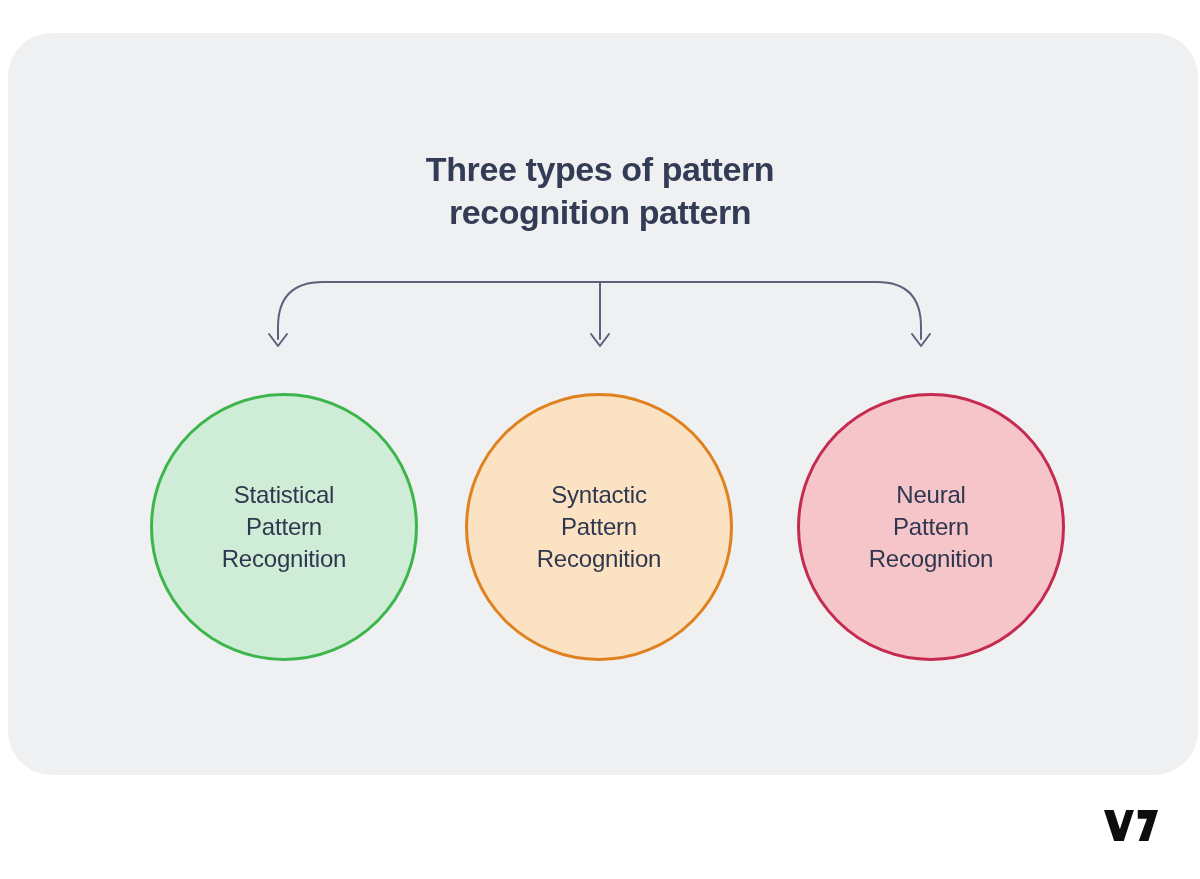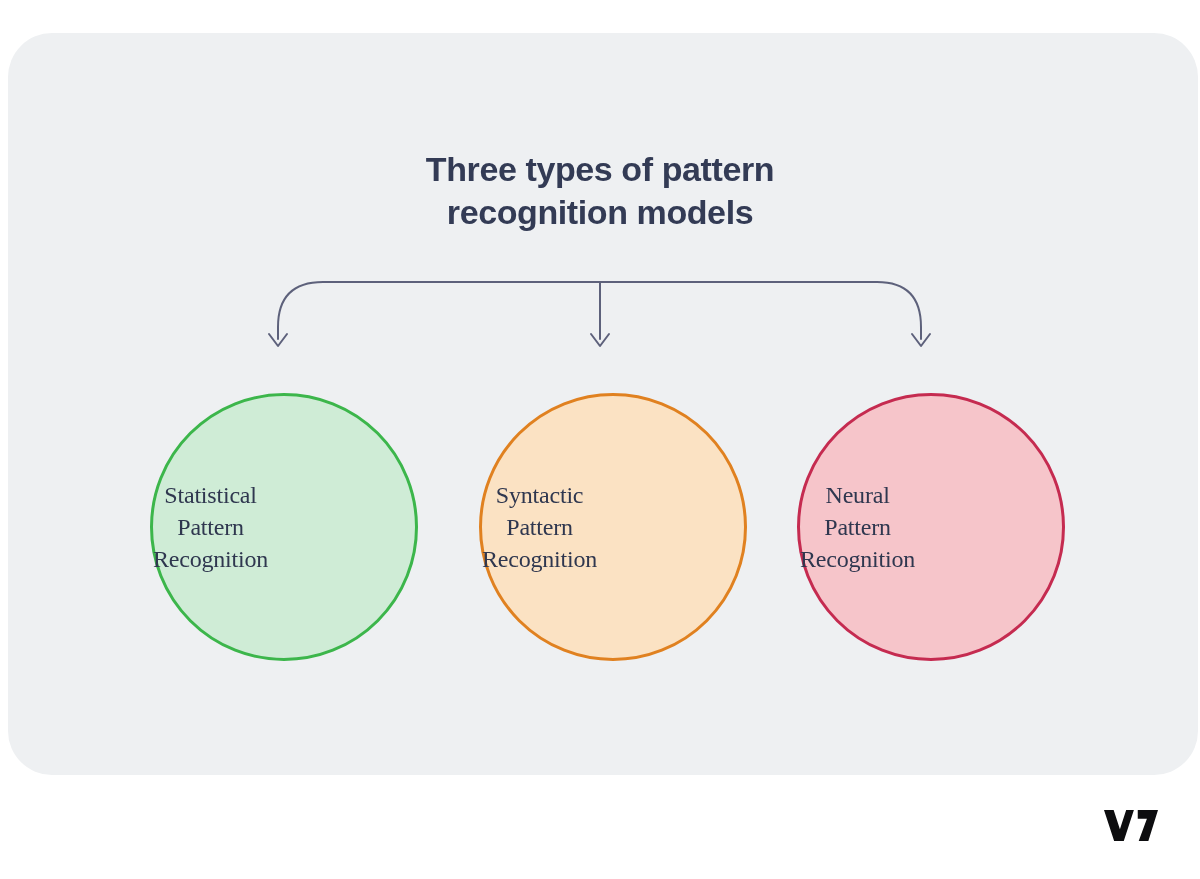--- a/index.html
+++ b/index.html
@@ -52,38 +52,37 @@
   }
   .circle {
     position: absolute;
     top: 393px;
     width: 268px; height: 268px;
     box-sizing: border-box;
     border-radius: 50%;
     border: 3px solid;
     display: flex;
     align-items: center;
-    justify-content: flex-start;
-    font-family: Liberation Serif, serif;
+    justify-content: center;
   }
   .circle-label {
     white-space: pre-line;
     text-align: center;
     color: var(--circle-text, #2f374f);
     font-size: 24px;
     line-height: 32px;
     letter-spacing: -0.2px;
   }
   .node-statistical {
     left: 150px;
     background: var(--statistical-fill, #cfecd6);
     border-color: var(--statistical-border, #3cb64b);
   }
   .node-syntactic {
-    left: 479px;
+    left: 465px;
     background: var(--syntactic-fill, #fbe2c3);
     border-color: var(--syntactic-border, #e08120);
   }
   .node-neural {
     left: 797px;
     background: var(--neural-fill, #f6c5ca);
     border-color: var(--neural-border, #c52b50);
   }
   .logo {
     position: absolute;
@@ -96,21 +95,21 @@
 </style>
 </head>
 <body>
 
 <div class="stage">
 
   <div class="card"></div>
 
   <h1 class="title">
     <span class="title-line">Three types of pattern</span>
-    <span class="title-line">recognition models</span>
+    <span class="title-line">recognition pattern</span>
   </h1>
 
   <svg class="connector" viewBox="0 0 1200 879" aria-hidden="true">
     <g>
       <path d="M 600 282 H 323 Q 278 282 278 327 V 339"></path>
       <polyline points="269,334 278,346 287,334"></polyline>
     </g>
     <g>
       <path d="M 600 282 V 339"></path>
       <polyline points="591,334 600,346 609,334"></polyline>

